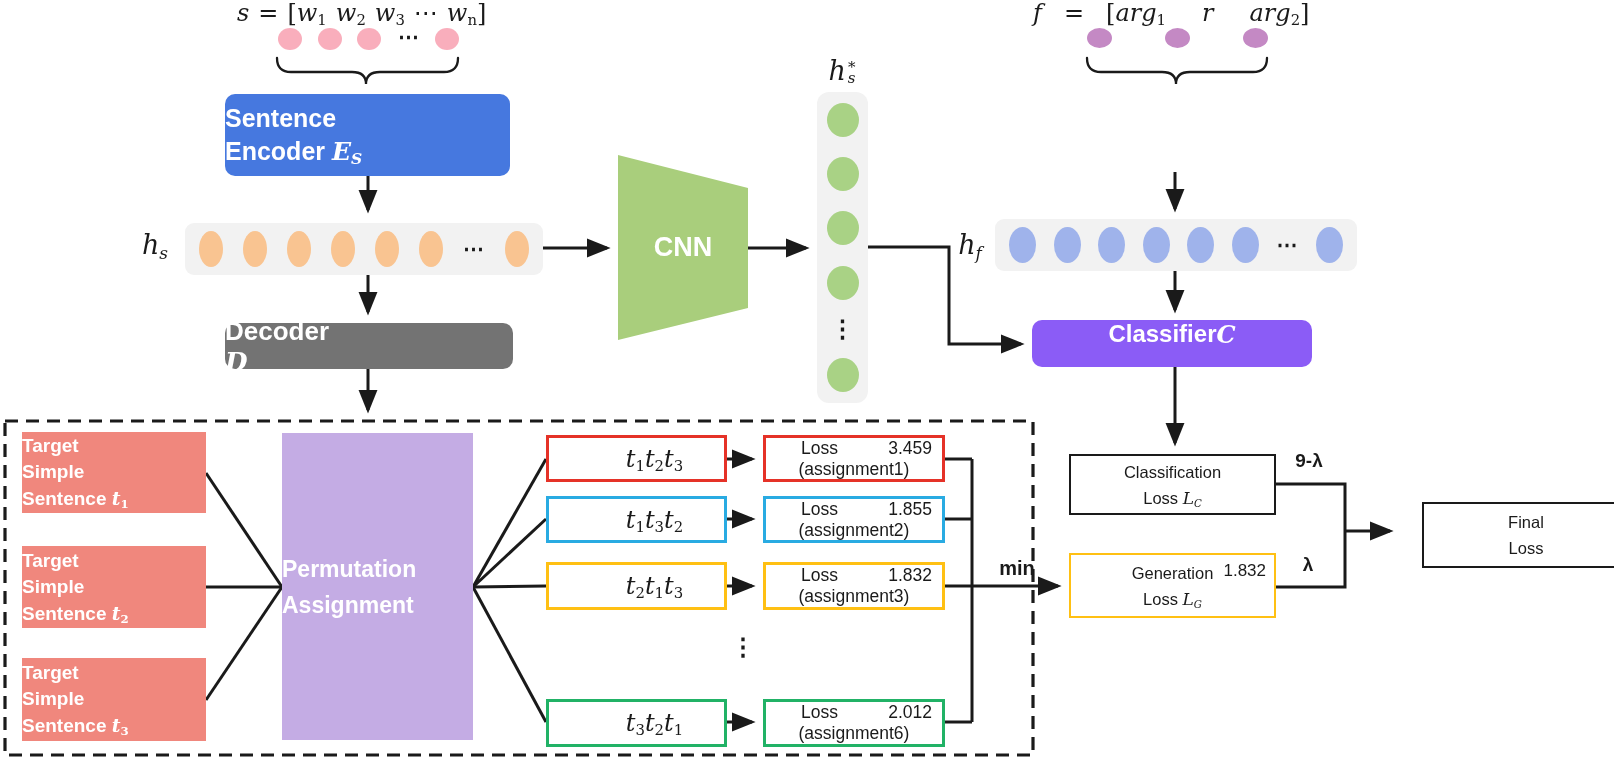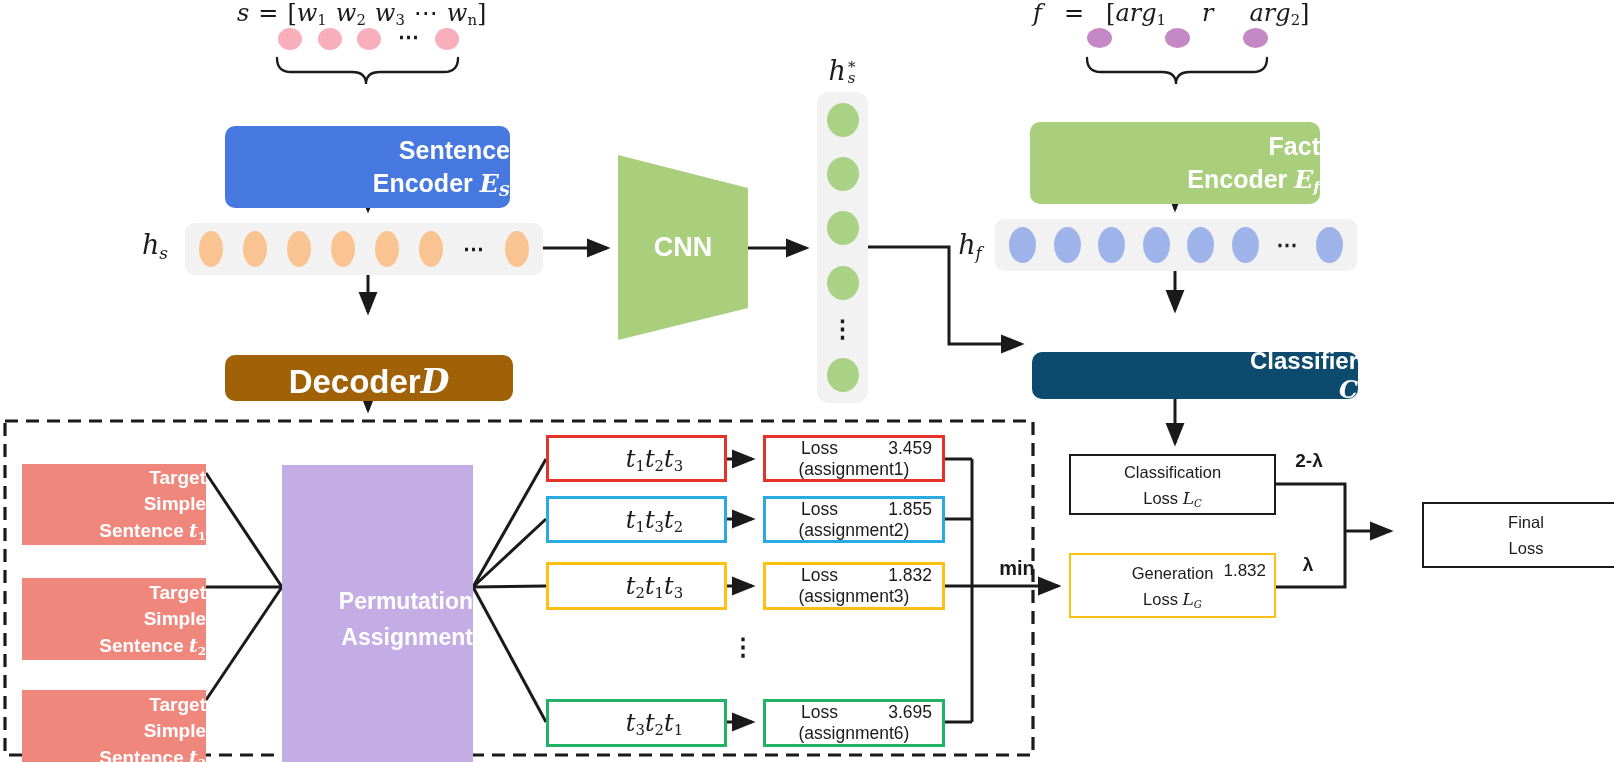--- a/index.html
+++ b/index.html
@@ -11,21 +11,21 @@
   .mi{font-family:"DejaVu Serif",serif;font-style:italic;}
   .mo{font-family:"DejaVu Serif",serif;font-style:normal;}
   sub{font-family:"DejaVu Serif",serif;font-style:normal;font-size:62%;vertical-align:-0.28em;line-height:0;}
   sub.si{font-style:italic;}
   .formula{display:flex;align-items:flex-start;column-gap:9px;font-size:24px;line-height:26px;white-space:nowrap;}
   .node{border-radius:50%;}
   .track{background:#f2f2f2;border-radius:9px;display:flex;align-items:center;justify-content:space-between;padding:0 14px;box-sizing:border-box;}
   .vtrack{background:#f2f2f2;border-radius:12px;display:flex;flex-direction:column;align-items:center;justify-content:space-between;padding:11px 0;box-sizing:border-box;}
   .hdots{font-weight:bold;font-size:21px;letter-spacing:1px;color:#1a1a1a;line-height:20px;}
   .vdots{font-weight:bold;font-size:24px;color:#1a1a1a;line-height:18px;}
-  .fillbox{color:#fff;font-weight:bold;text-align:center;display:flex;flex-direction:column;align-items:flex-end;justify-content:center;box-sizing:border-box;margin-top:32px;}
+  .fillbox{color:#fff;font-weight:bold;text-align:center;display:flex;flex-direction:column;align-items:flex-start;justify-content:center;box-sizing:border-box;}
   .rounded{border-radius:10px;}
   .hlabel{font-size:27px;text-align:center;line-height:34px;white-space:nowrap;}
   .hlabel sub{font-size:17px;}
   .stack{display:inline-flex;flex-direction:column;align-items:center;margin-left:2px;vertical-align:0.3em;}
   .stack .st{font-family:"DejaVu Serif",serif;font-size:15px;line-height:11px;font-style:normal;}
   .stack .si{font-style:italic;}
   .outline{background:#fff;border:3px solid #000;box-sizing:border-box;display:flex;flex-direction:column;align-items:center;justify-content:center;text-align:center;}
   .permlab{font-family:"DejaVu Serif",serif;font-style:italic;font-size:24px;line-height:24px;white-space:nowrap;padding-left:36px;}
   .lossrow{font-size:17.5px;line-height:21px;padding:2px 8px;display:flex;flex-direction:column;justify-content:center;}
   .lossrow .r1{display:flex;width:100%;align-items:baseline;}
@@ -121,21 +121,21 @@
     <div class="node" style="width: 24px; height: 36px; background: rgb(249, 196, 145);"></div>
     <div class="node" style="width: 24px; height: 36px; background: rgb(249, 196, 145);"></div>
     <div class="node" style="width: 24px; height: 36px; background: rgb(249, 196, 145);"></div>
     <div class="node" style="width: 24px; height: 36px; background: rgb(249, 196, 145);"></div>
     <div class="node" style="width: 24px; height: 36px; background: rgb(249, 196, 145);"></div>
     <div class="node" style="width: 24px; height: 36px; background: rgb(249, 196, 145);"></div>
     <span class="hdots">⋯</span>
     <div class="node" style="width: 24px; height: 36px; background: rgb(249, 196, 145);"></div>
   </div>
 
-  <div class="abs lay fillbox rounded" style="left: 225px; top: 323px; width: 288px; height: 46px; font-size: 33px; flex-direction: row; background: #a16207;">
+  <div class="abs lay fillbox rounded" style="left: 225px; top: 323px; width: 288px; height: 46px; font-size: 26px; flex-direction: column; background: #737373;">
     <span>Decoder </span>
       <span class="mi">D</span>
   </div>
 
   <div class="abs lay" style="left:618px;top:232px;width:130px;text-align:center;font-weight:bold;font-size:27px;color:#fff;">CNN</div>
 
   <div class="abs lay hlabel" style="left:814px;top:54px;width:56px;">
     <span class="mi">h</span><span class="stack">
         <span class="st">*</span>
         <span class="st si">s</span>
@@ -156,41 +156,37 @@
     <span class="mo">=</span>
     <span><span class="mo">[</span><span class="mi">arg</span><sub>1</sub></span>
     <span class="mi" style="margin:0 14px;">r</span>
     <span><span class="mi">arg</span><sub>2</sub><span class="mo">]</span></span>
   </div>
 
   <div class="abs lay node" style="left: 1087px; top: 28px; width: 25px; height: 20px; background: rgb(196, 137, 196);"></div>
   <div class="abs lay node" style="left: 1165px; top: 28px; width: 25px; height: 20px; background: rgb(196, 137, 196);"></div>
   <div class="abs lay node" style="left: 1243px; top: 28px; width: 25px; height: 20px; background: rgb(196, 137, 196);"></div>
 
-  <div class="abs lay fillbox rounded" style="left: 1030px; top: 90px; width: 290px; height: 82px; font-size: 25px; line-height: 33px; background: rgb(169, 206, 124);">
-    <div><span>Fact</span></div>
-    <div><span>Encoder </span><span class="mi">E</span><sub class="si">f</sub></div>
-  </div>
 
   <div class="abs lay hlabel" style="left:944px;top:228px;width:52px;">
     <span class="mi">h</span><sub class="si">f</sub>
   </div>
 
   <div class="abs lay track" style="left: 995px; top: 219px; width: 362px; height: 52px; background: rgb(242, 242, 242);">
     <div class="node" style="width: 27px; height: 36px; background: rgb(159, 179, 235);"></div>
     <div class="node" style="width: 27px; height: 36px; background: rgb(159, 179, 235);"></div>
     <div class="node" style="width: 27px; height: 36px; background: rgb(159, 179, 235);"></div>
     <div class="node" style="width: 27px; height: 36px; background: rgb(159, 179, 235);"></div>
     <div class="node" style="width: 27px; height: 36px; background: rgb(159, 179, 235);"></div>
     <div class="node" style="width: 27px; height: 36px; background: rgb(159, 179, 235);"></div>
     <span class="hdots">⋯</span>
     <div class="node" style="width: 27px; height: 36px; background: rgb(159, 179, 235);"></div>
   </div>
 
-  <div class="abs lay fillbox rounded" style="left: 1032px; top: 320px; width: 326px; height: 47px; font-size: 24px; flex-direction: column; background: #0c4a6e;">
+  <div class="abs lay fillbox rounded" style="left: 1032px; top: 320px; width: 280px; height: 47px; font-size: 24px; flex-direction: row; background: #8b5cf6;">
     <span>Classifier </span>
       <span class="mi">C</span>
   </div>
 
   <div class="abs lay fillbox" style="left: 22px; top: 432px; width: 184px; height: 81px; font-size: 19px; line-height: 26px; background: rgb(240, 135, 125);">
     <div>Target</div>
     <div>Simple</div>
     <div><span>Sentence </span><span class="mi">t</span><sub>1</sub></div>
   </div>
   <div class="abs lay fillbox" style="left: 22px; top: 546px; width: 184px; height: 82px; font-size: 19px; line-height: 26px; background: rgb(240, 135, 125);">
@@ -241,39 +237,39 @@
   <div class="abs lay outline lossrow" style="left: 763px; top: 562px; width: 182px; height: 48px; border-color: rgb(255, 192, 19);">
     <div class="r1">
         <span class="l">Loss</span>
         <span class="v">1.832</span>
       </div>
     <div>(assignment3)</div>
   </div>
   <div class="abs lay outline lossrow" style="left: 763px; top: 699px; width: 182px; height: 48px; border-color: rgb(33, 178, 102);">
     <div class="r1">
         <span class="l">Loss</span>
-        <span class="v">3.695</span>
+        <span class="v">2.012</span>
       </div>
     <div>(assignment6)</div>
   </div>
 
   <div class="abs lay wlab" style="left:994px;top:557px;width:46px;font-size:20px;">min</div>
 
   <div class="abs lay outbox" style="left:1069px;top:454px;width:207px;height:61px;">
     <div>Classification</div>
     <div><span>Loss </span><span class="mi">L</span><sub class="si">C</sub></div>
   </div>
 
   <div class="abs lay outbox" style="left: 1069px; top: 553px; width: 207px; height: 65px; border-color: rgb(255, 192, 19);">
     <div class="abs" style="right:8px;top:3px;font-size:17px;">1.832</div>
     <div>Generation</div>
     <div><span>Loss </span><span class="mi">L</span><sub class="si">G</sub></div>
   </div>
 
-  <div class="abs lay wlab" style="left:1286px;top:450px;width:46px;">2-λ</div>
+  <div class="abs lay wlab" style="left:1286px;top:450px;width:46px;">9-λ</div>
   <div class="abs lay wlab" style="left:1292px;top:554px;width:32px;">λ</div>
 
   <div class="abs lay outbox" style="left:1402px;top:502px;width:208px;height:66px;margin-left:20px;">
     <div>Final</div>
     <div>Loss</div>
   </div>
 
 </div>
 
 </body></html>

